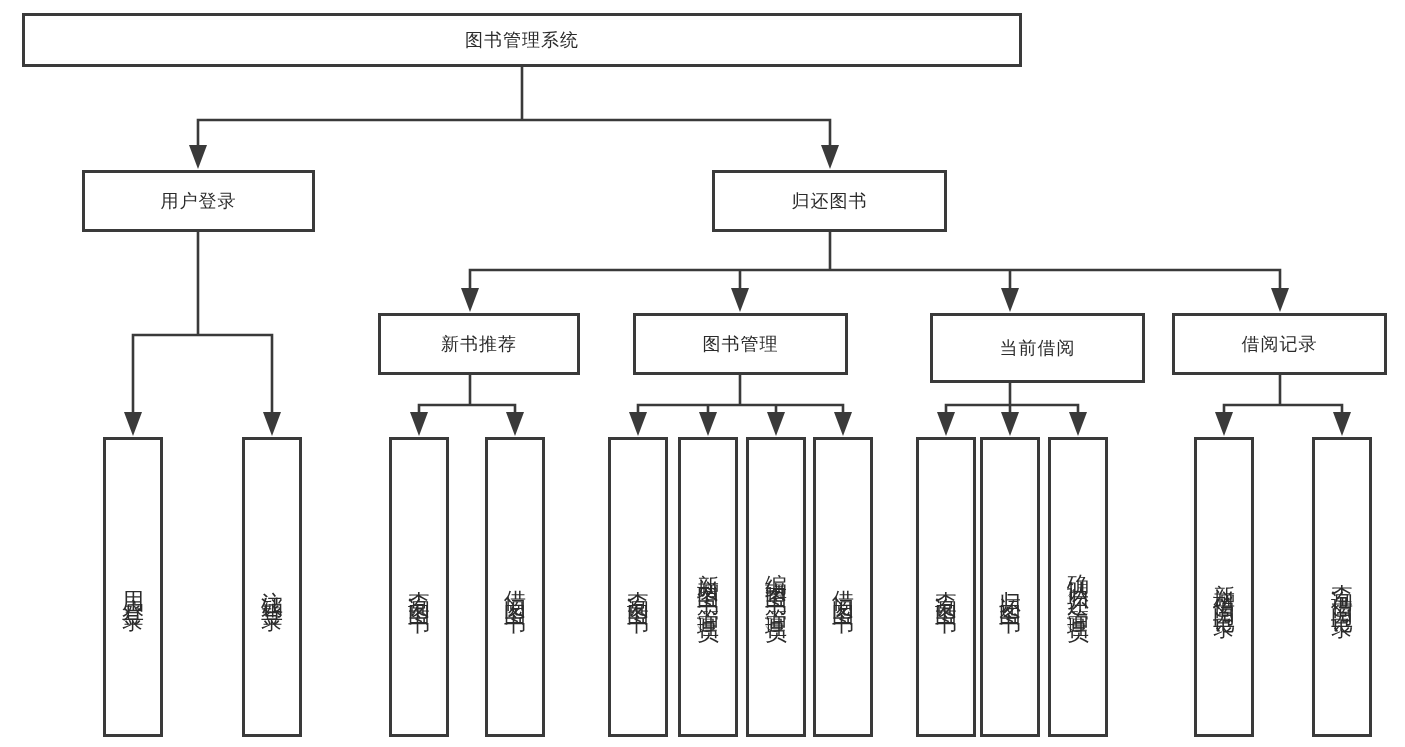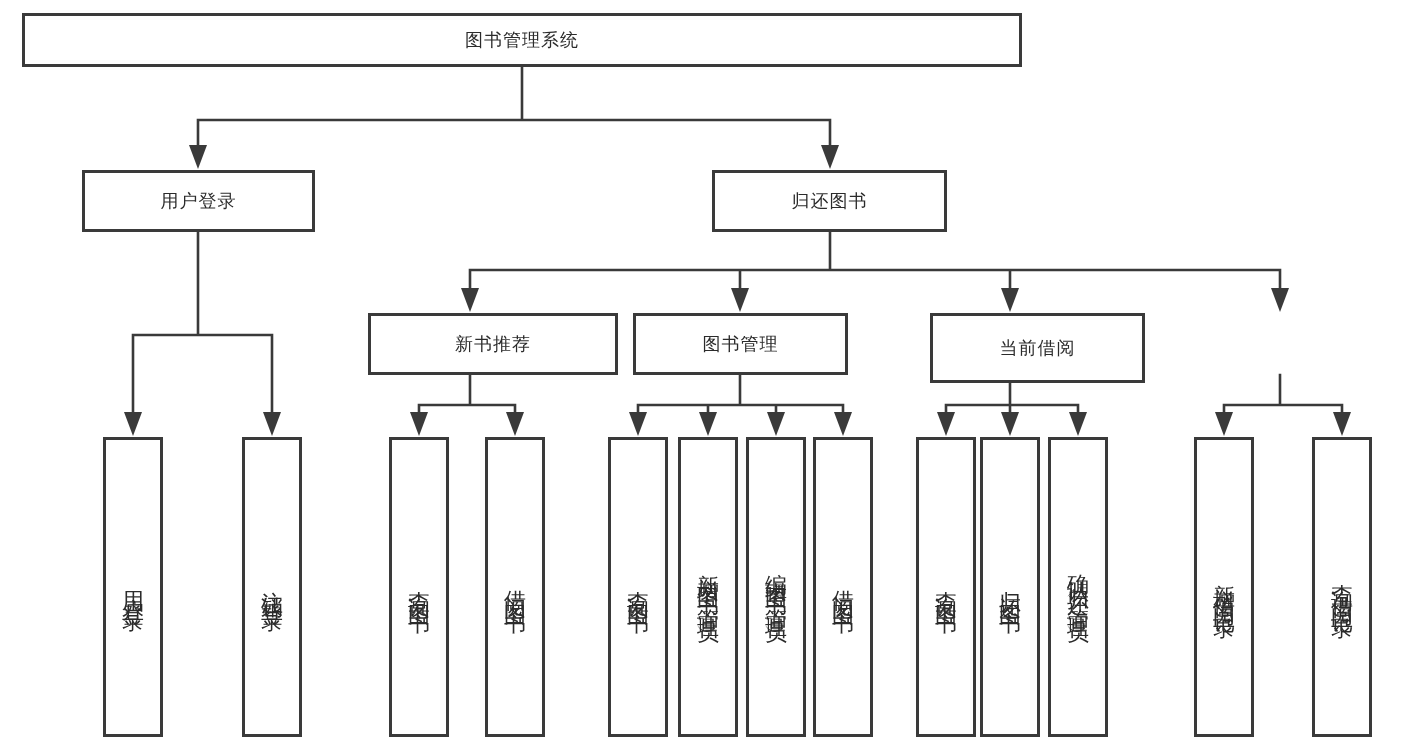--- a/index.html
+++ b/index.html
@@ -112,28 +112,31 @@
     <span class="label-h">图书管理系统</span>
   </div>
 
   <div class="box" style="left:82px;top:170px;width:233px;height:62px">
     <span class="label-h">用户登录</span>
   </div>
   <div class="box" style="left:712px;top:170px;width:235px;height:62px">
     <span class="label-h">归还图书</span>
   </div>
 
-  <div class="box" style="left:368px;top:313px;width:250px;height:62px">
+  <div class="box" style="left:378px;top:313px;width:202px;height:62px">
     <span class="label-h">新书推荐</span>
   </div>
   <div class="box" style="left:633px;top:313px;width:215px;height:62px">
     <span class="label-h">图书管理</span>
   </div>
   <div class="box" style="left:930px;top:313px;width:215px;height:70px">
     <span class="label-h">当前借阅</span>
+  </div>
+  <div class="box" style="left:1172px;top:313px;width:215px;height:62px">
+    <span class="label-h">借阅记录</span>
   </div>
 
   <div class="box leaf" style="left:103px;top:437px;width:60px;height:300px">
     <span class="label-v">用户登录</span>
   </div>
   <div class="box leaf" style="left:242px;top:437px;width:60px;height:300px">
     <span class="label-v">注销登录</span>
   </div>
 
   <div class="box leaf" style="left:389px;top:437px;width:60px;height:300px">

